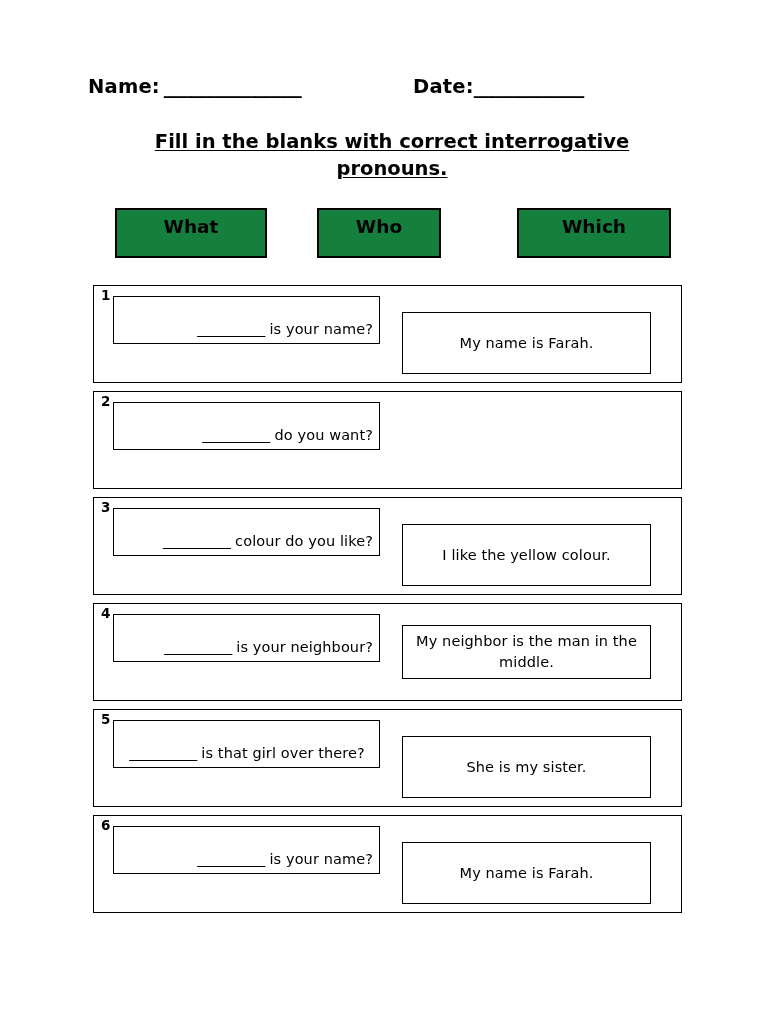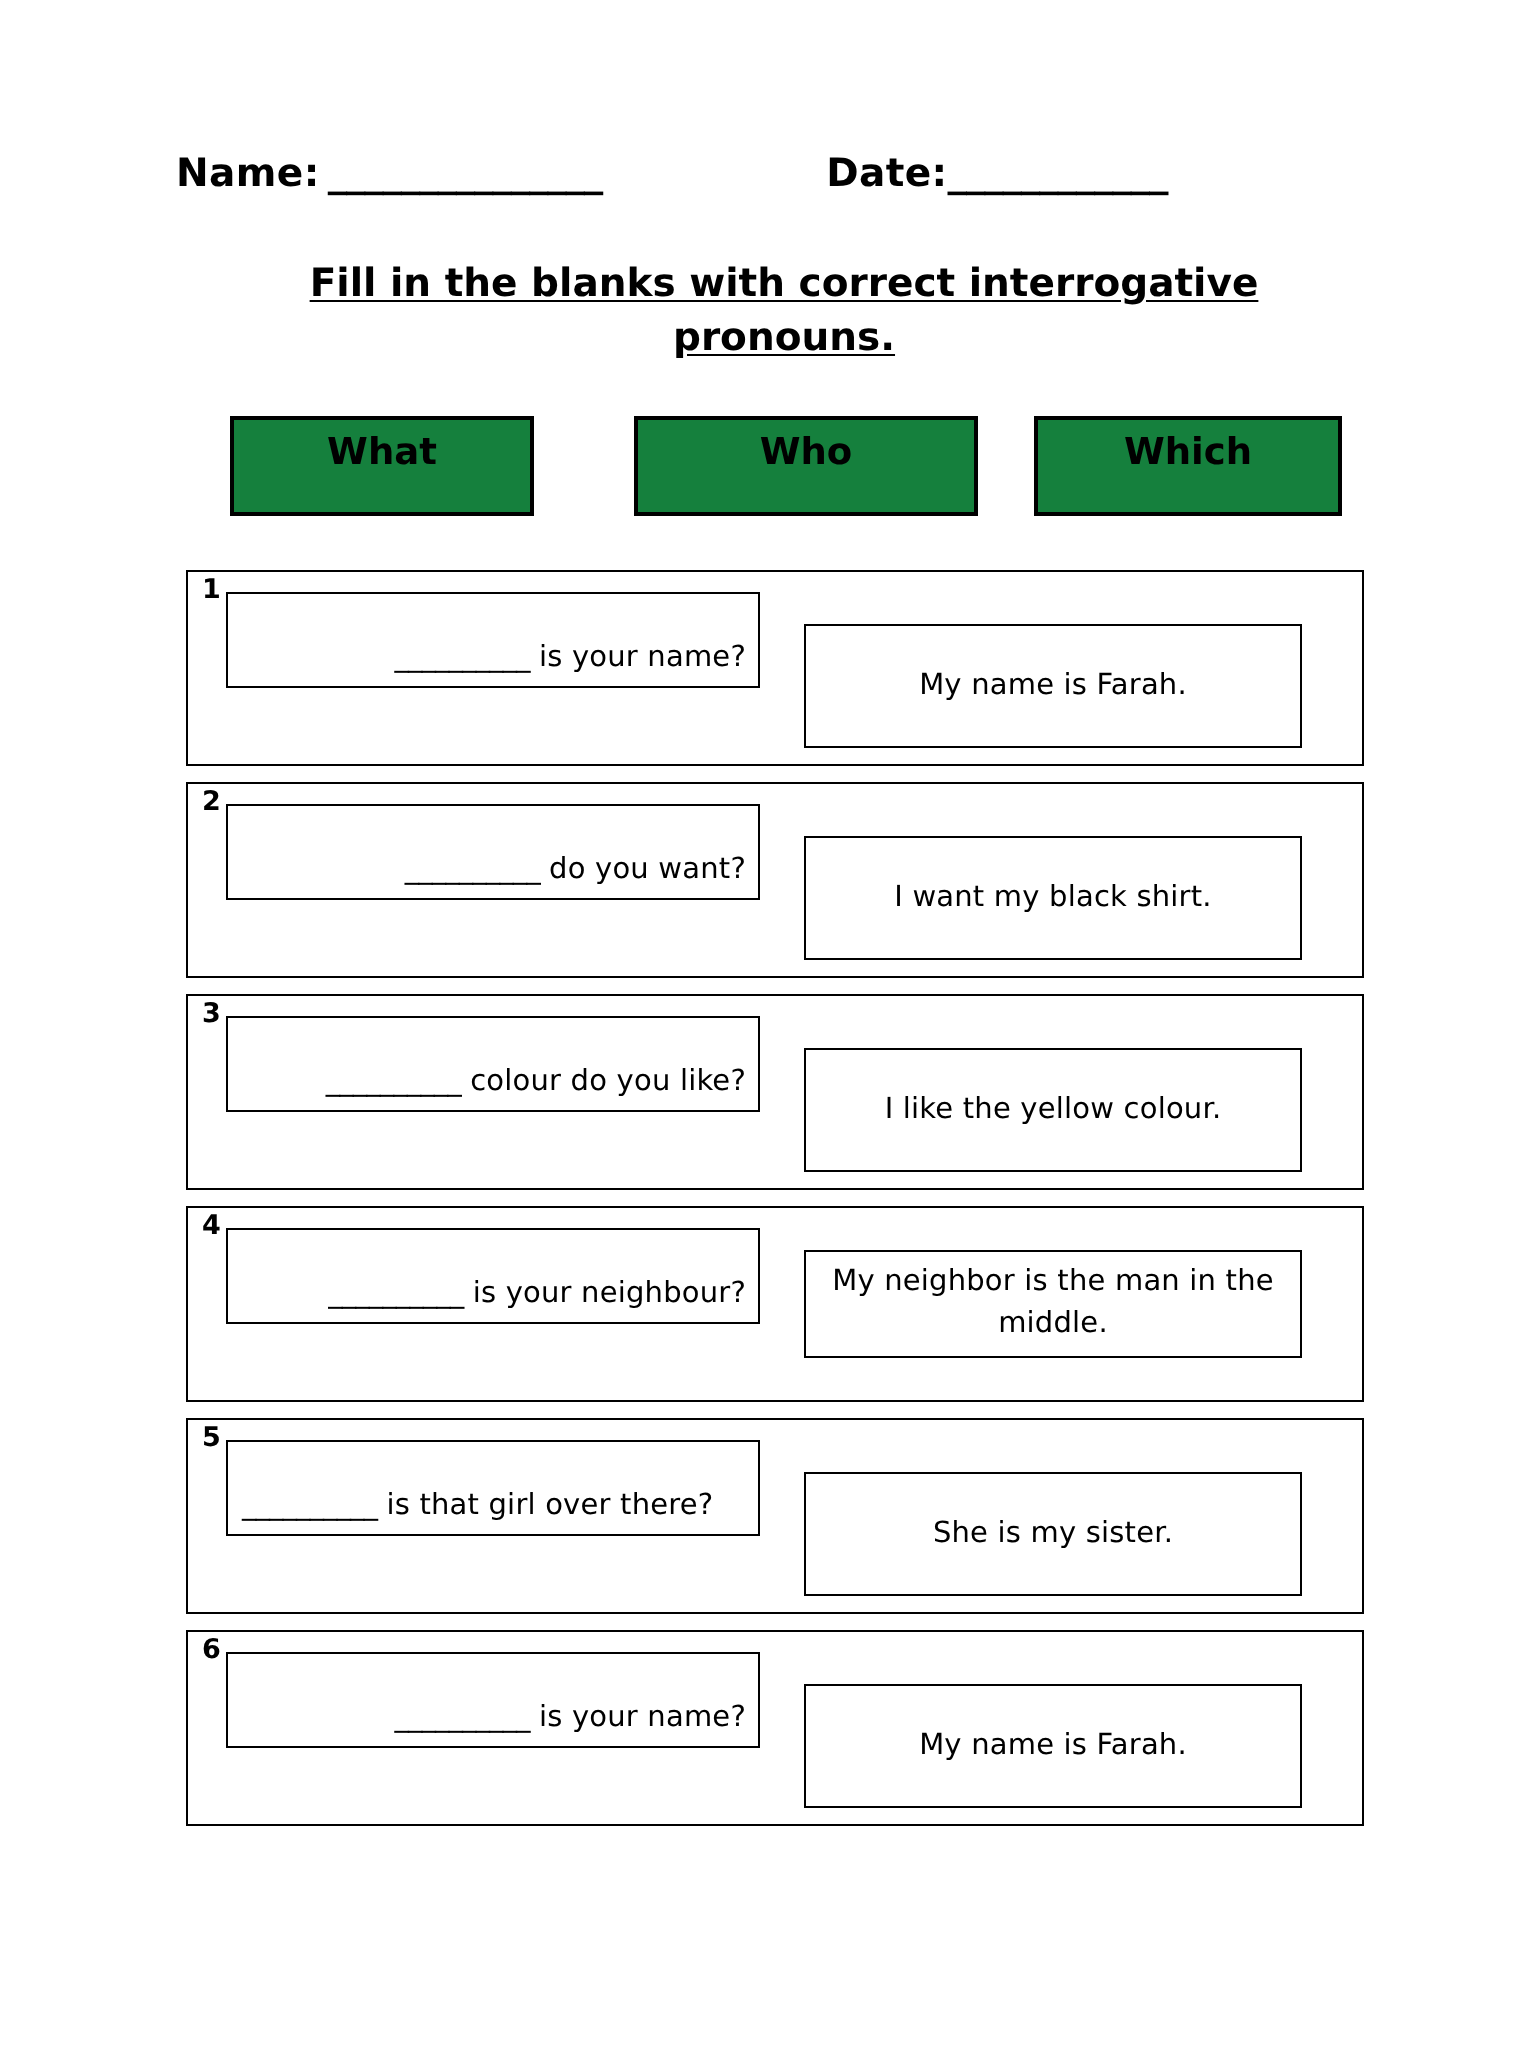--- a/index.html
+++ b/index.html
@@ -69,21 +69,21 @@
   }
   .wb-box span {
     display: block;
     padding-top: 6px;
     font-family: "DejaVu Sans", sans-serif;
     font-weight: bold;
     font-size: 18.5px;
     line-height: 22px;
   }
   .wb-0 { left: 0px;   width: 152px; }
-  .wb-1 { left: 202px; width: 172px; }
+  .wb-1 { left: 202px; width: 124px; }
   .wb-2 { left: 402px; width: 154px; }
 
   
   .rows {
     position: absolute;
     left: 93px;
     top: 285px;
     width: 589px;
   }
   .row {
@@ -117,21 +117,21 @@
     position: absolute;
     left: 7px;
     right: 6px;
     bottom: 3px;
     font-family: "DejaVu Sans", sans-serif;
     font-size: 14.5px;
     line-height: 22px;
     text-align: right;
     letter-spacing: 0.1px;
   }
-  .q-text.wrap { text-align: left; }
+  .q-text.wrap { text-align: center; }
   .blank { letter-spacing: -0.5px; }
 
   .a-box {
     position: absolute;
     left: 308px;
     top: 26px;
     width: 249px;
     height: 62px;
     box-sizing: border-box;
     border: 1px solid #000000;
@@ -183,23 +183,20 @@
     <div class="a-box">
       <div class="a-text">My name is Farah.</div>
     </div>
   </div>
 
   <div class="row">
     <div class="row-num">2</div>
     <div class="q-box">
       <div class="q-text"><span class="blank">__________</span><span> do you want?</span></div>
     </div>
-    <div class="a-box">
-      <div class="a-text">I want my black shirt.</div>
-    </div>
   </div>
 
   <div class="row">
     <div class="row-num">3</div>
     <div class="q-box">
       <div class="q-text"><span class="blank">__________</span><span> colour do you like?</span></div>
     </div>
     <div class="a-box">
       <div class="a-text">I like the yellow colour.</div>
     </div>

